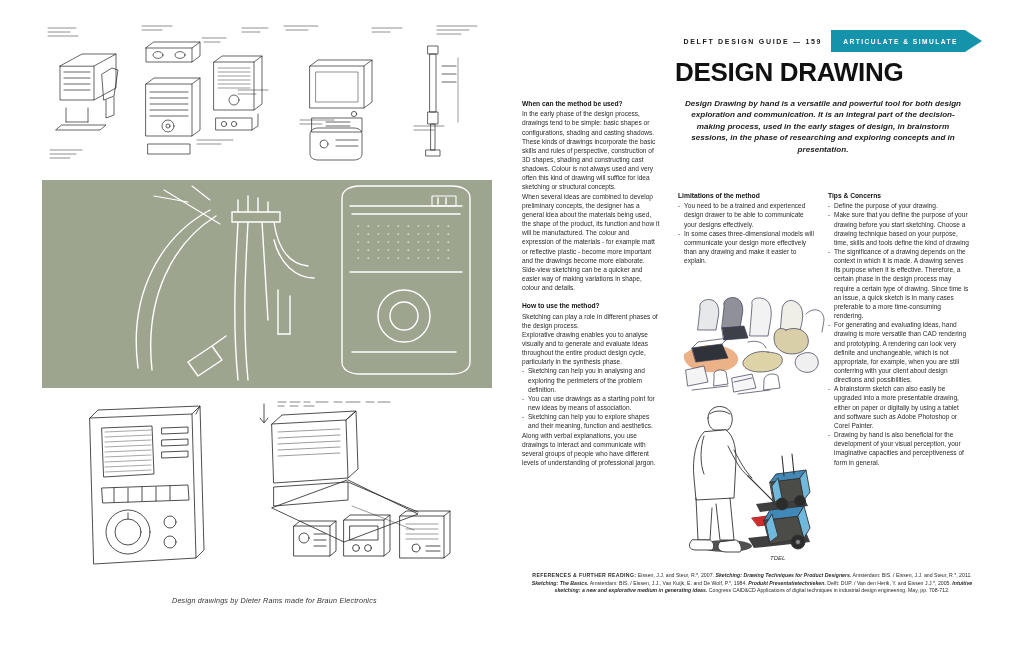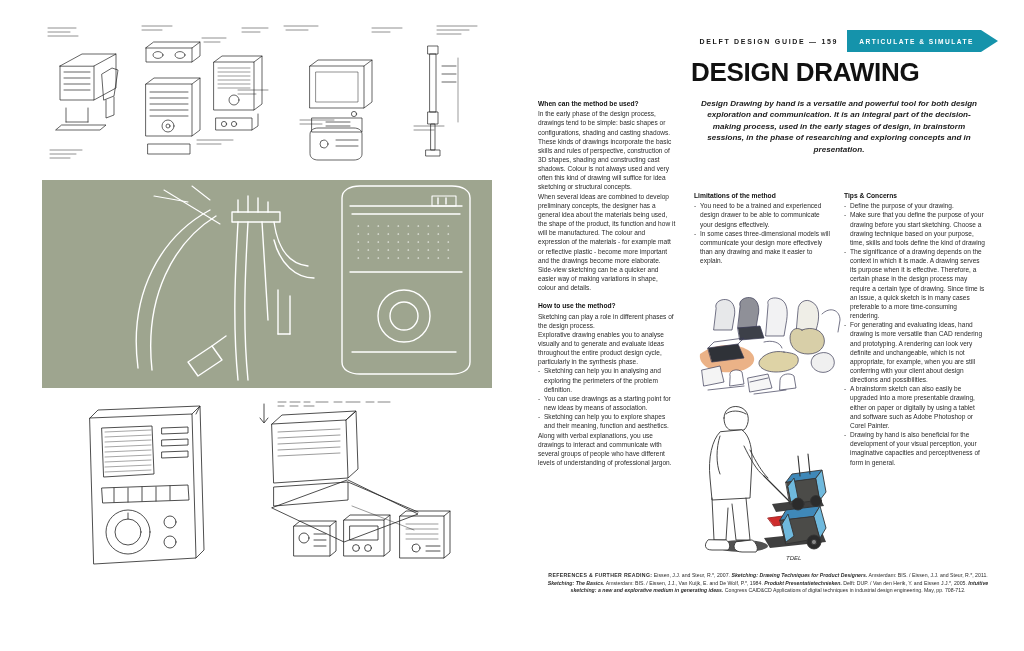--- a/index.html
+++ b/index.html
@@ -19,21 +19,21 @@
   .sketch-bottom{position:absolute;left:42px;top:398px;width:450px;height:190px;background:#fff;overflow:hidden;}
 
   .caption{
     position:absolute;left:172px;top:596px;width:330px;
     font-size:7.2px;font-style:italic;color:#333;letter-spacing:.2px;
   }
 
   svg{display:block;}
 
   
-  .right-page{position:absolute;left:508px;top:0;width:504px;height:471px;background:#fff;}
+  .right-page{position:absolute;left:492px;top:0;width:504px;height:471px;background:#fff;}
 
   .topbar{position:absolute;right:14px;top:28px;height:26px;display:flex;align-items:center;}
   .guide-label{
     font-size:7px;font-weight:700;letter-spacing:1.7px;color:#1a1a1a;
     margin-right:9px;white-space:nowrap;text-transform:uppercase;
   }
   .chapter-tab{
     position:relative;height:22px;background:#1593ab;display:flex;align-items:center;
     padding:0 7px 0 12px;
   }
@@ -274,20 +274,21 @@
             <path d="M364 126 h32 M364 131 h32 M364 136 h32 M364 141 h32"></path>
           </g>
           <circle cx="374" cy="150" r="4"></circle>
           <path d="M384 148 h14 M384 153 h14"></path>
         </g>
       </svg>
 
       <svg style="position:absolute;left:0;top:0" width="450" height="190" viewBox="0 0 450 190"></svg>
     </div>
 
+    <div class="caption">Design drawings by Dieter Rams made for Braun Electronics</div>
   </div>
 
   <div class="right-page">
 
     <div class="topbar">
       <div class="guide-label">DELFT DESIGN GUIDE — 159</div>
       <div class="chapter-tab">
         <span>ARTICULATE &amp; SIMULATE</span>
       </div>
       <div class="chapter-arrow"></div>

